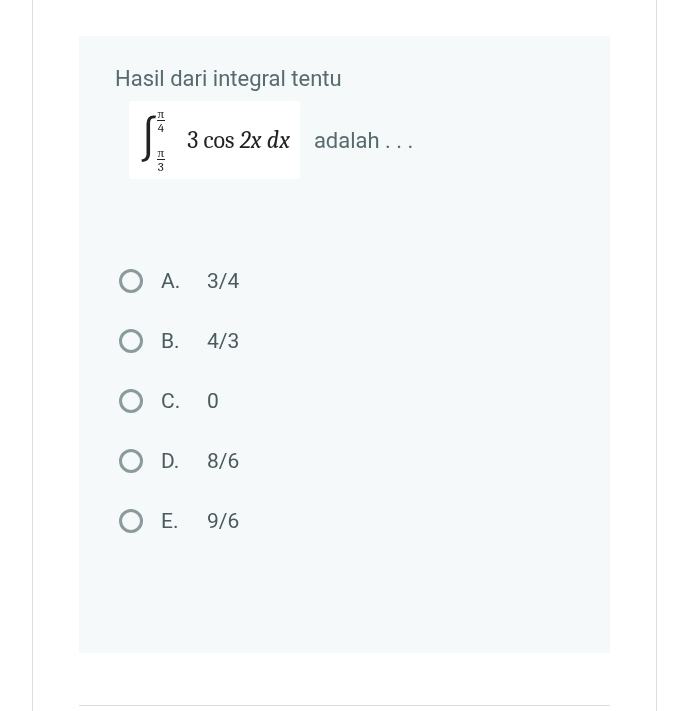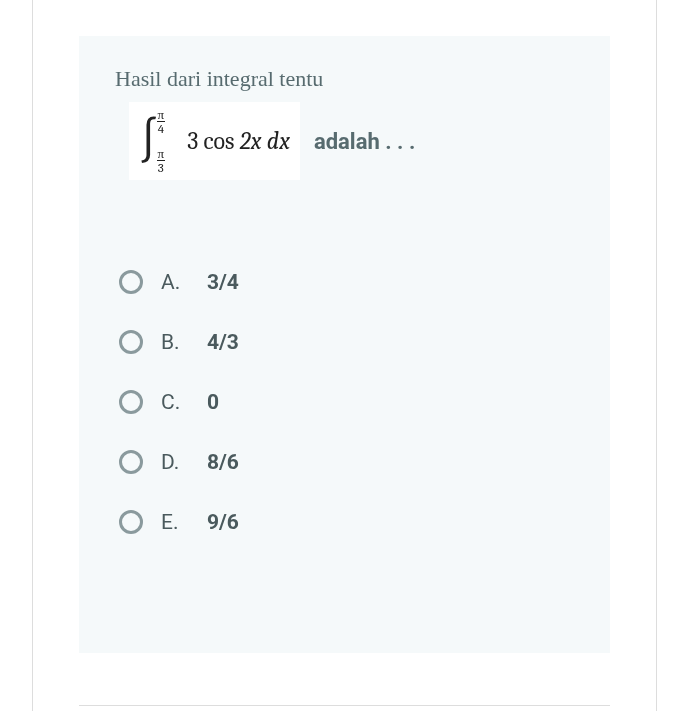--- a/index.html
+++ b/index.html
@@ -26,21 +26,20 @@
       background: #f5f9fa;
       margin: 0 46px;
       padding: 30px 36px 60px 36px;
       min-height: 617px;
     }
     .question-title {
       color: #576b6f;
       font-size: 22px;
       font-weight: 400;
       margin-bottom: 10px;
-      font-family: Liberation Serif, serif;
     }
     .formula-row {
       display: flex;
       align-items: center;
       margin-bottom: 90px;
     }
     .formula-box {
       background: #ffffff;
       padding: 6px 10px 6px 10px;
       display: inline-block;
@@ -88,21 +87,21 @@
       font-size: 24px;
       margin-left: 16px;
     }
     .integrand .var {
       font-style: italic;
     }
     .adalah {
       color: #576b6f;
       font-size: 22px;
       margin-left: 14px;
-      font-weight: 700;
+      font-weight: 400;
     }
     .options {
       margin-left: 4px;
     }
     .option-row {
       display: flex;
       align-items: center;
       margin-bottom: 36px;
     }
     .radio {
@@ -117,21 +116,21 @@
     .option-letter {
       color: #4a5a5d;
       font-size: 21px;
       font-weight: 400;
       width: 32px;
       margin-left: 18px;
     }
     .option-value {
       color: #4a5a5d;
       font-size: 21px;
-      font-weight: 700;
+      font-weight: 400;
       margin-left: 14px;
     }
     .next-card-hint {
       border-top: 1px solid #ddd;
       margin: 52px 46px 0 46px;
       height: 4px;
     }
   </style>
 </head>
 <body>

